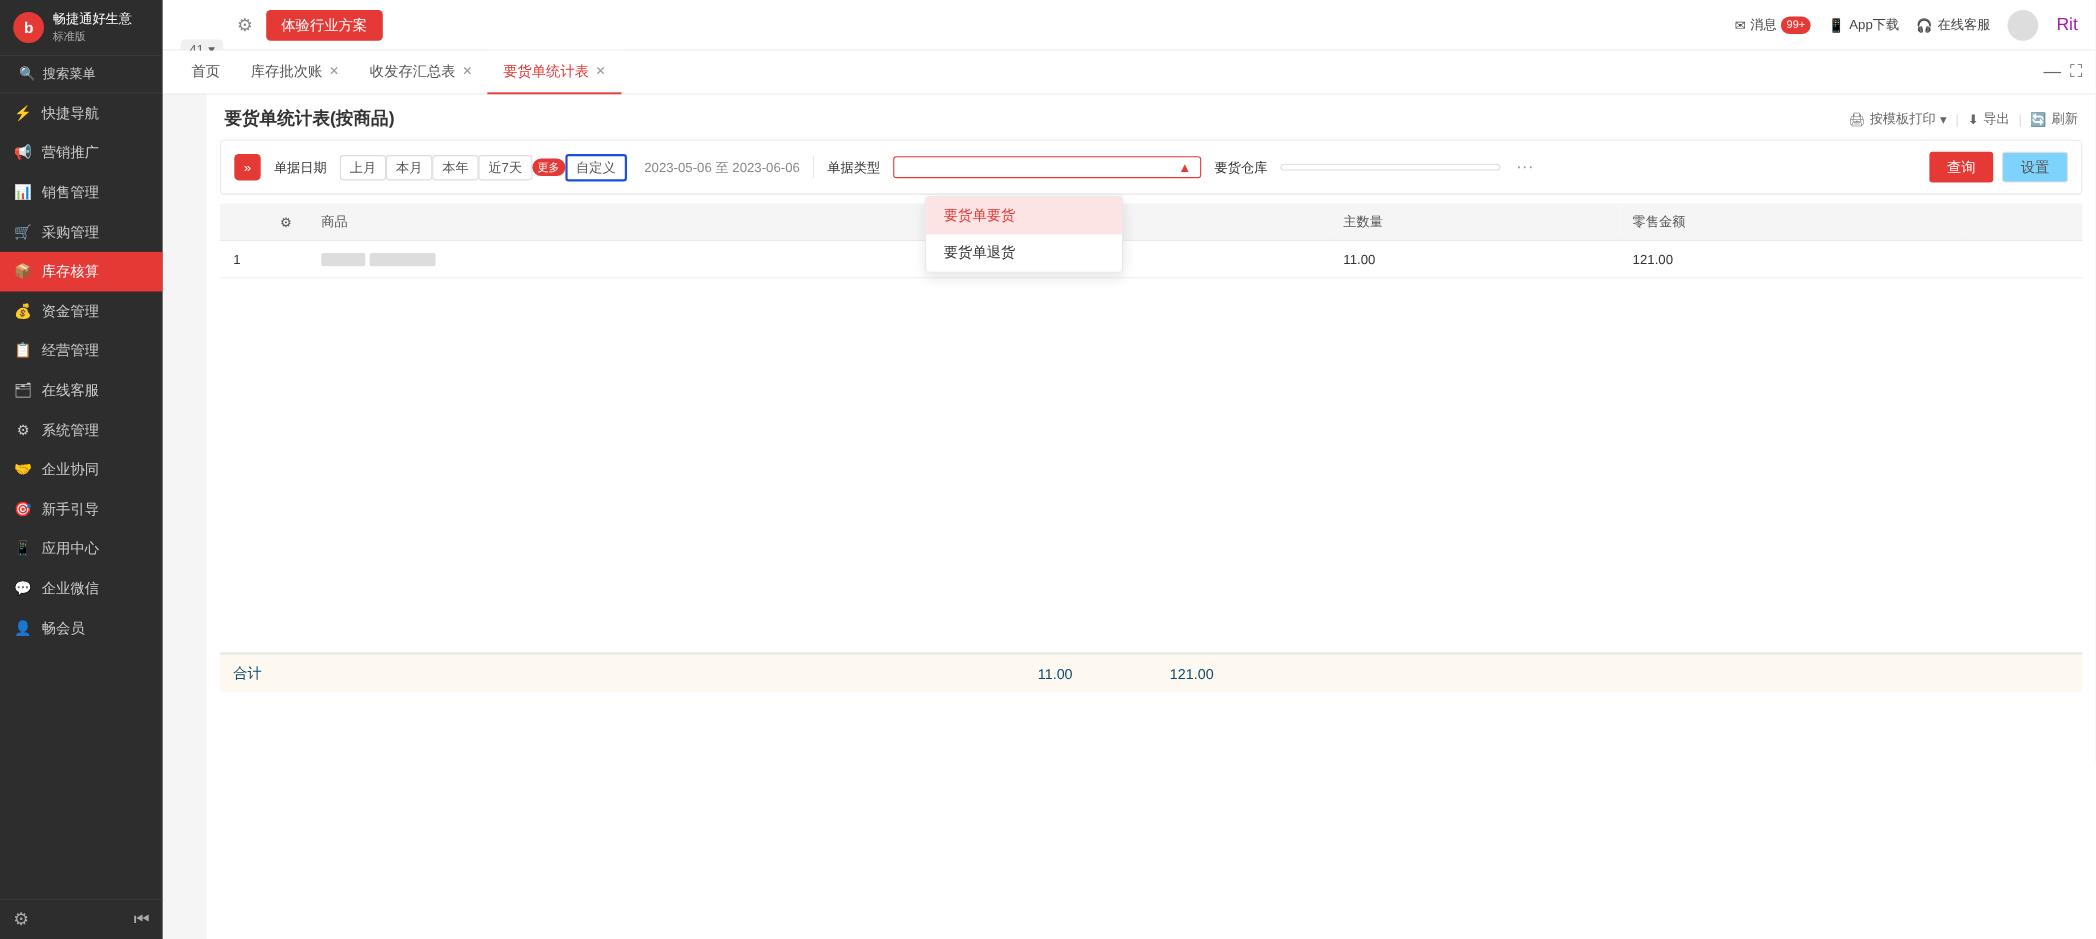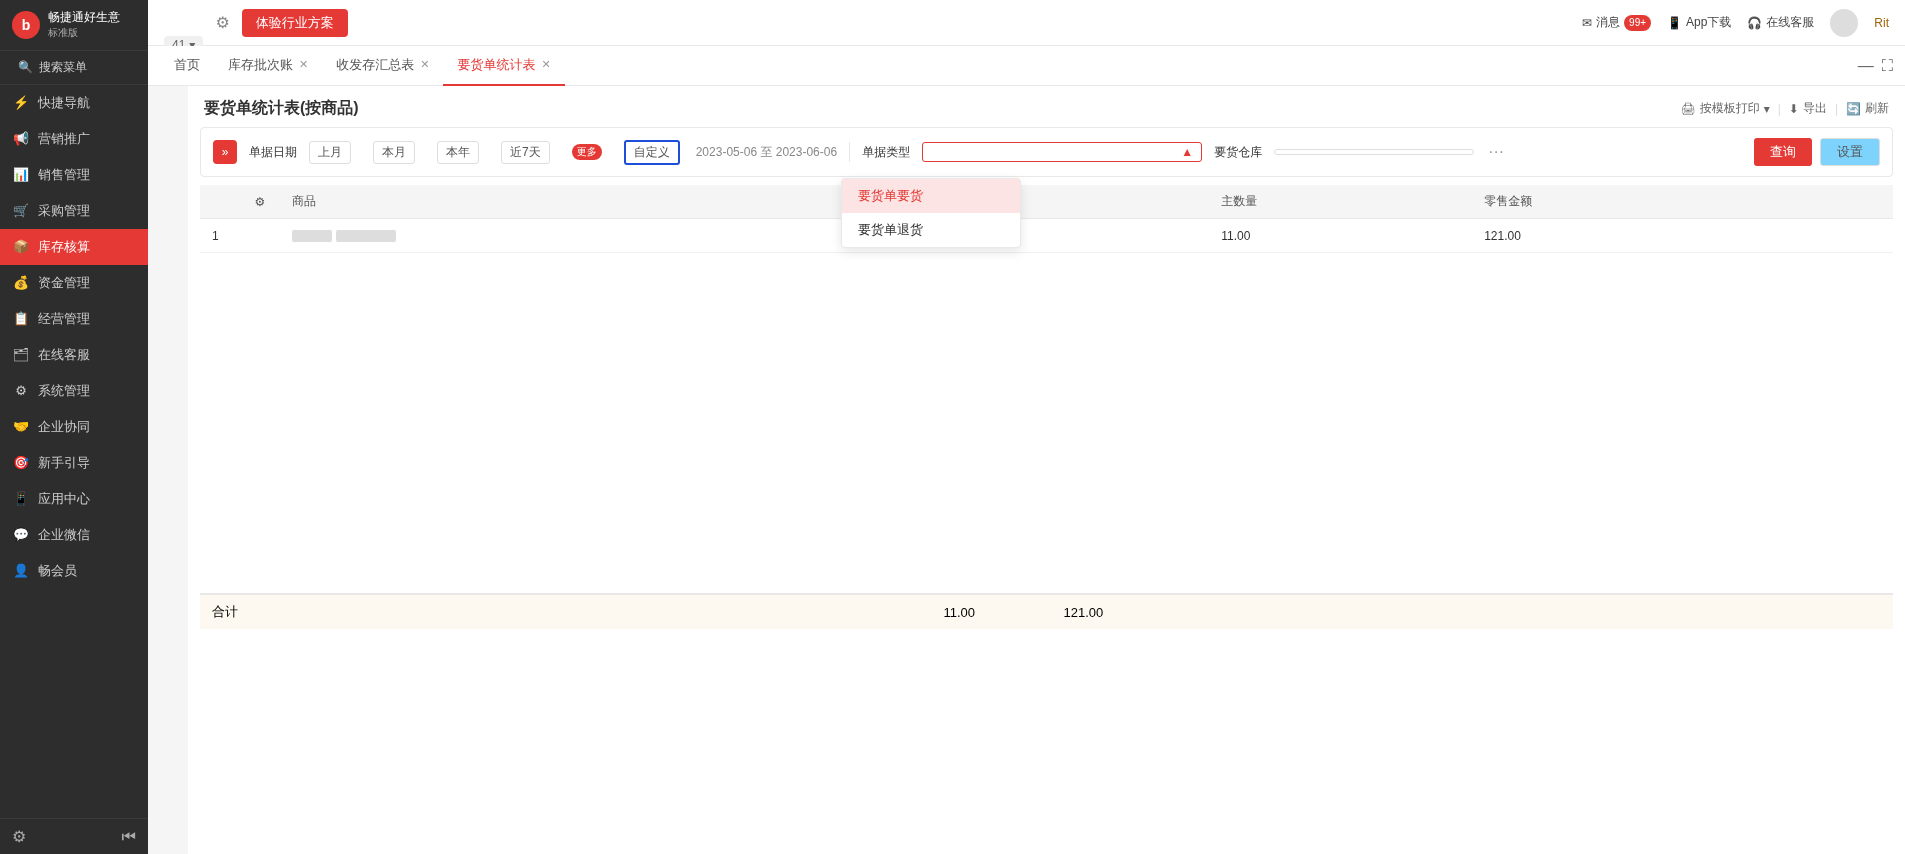--- a/index.html
+++ b/index.html
@@ -136,21 +136,21 @@
       align-items: center;
       gap: 12px;
       position: relative;
     }
     .expand-btn {
       width: 24px; height: 24px; background: #e53935; color: white;
       display: flex; align-items: center; justify-content: center;
       border-radius: 4px; cursor: pointer; font-size: 12px; flex-shrink: 0;
     }
     .filter-label { font-size: 12px; color: #333; white-space: nowrap; }
-    .date-shortcuts { display: flex; align-items: center; gap: 22px; }
+    .date-shortcuts { display: flex; align-items: center; gap: 0; }
     .date-btn {
       padding: 2px 8px; border: 1px solid #ddd; border-radius: 3px;
       font-size: 12px; cursor: pointer; color: #555; background: white;
     }
     .date-badge {
       background: #e53935; color: white; border-radius: 10px;
       font-size: 10px; padding: 1px 5px; cursor: pointer;
     }
     .date-custom {
       padding: 2px 8px; border: 2px solid #1d4ed8; border-radius: 3px;
@@ -227,21 +227,21 @@
     .product-bar.long { width: 60px; }
 
     
     .table-footer {
       background: #fef9f0;
       border-top: 2px solid #e8e8e8;
       padding: 8px 12px;
       display: flex;
       align-items: center;
       font-size: 13px;
-      color: #000000;
+      color: #0c4a6e;
       margin: 0 12px;
     }
     .footer-label { margin-right: 8px; }
     .footer-spacer { flex: 1; }
   </style>
 </head>
 <body>
 
 <div class="sidebar">
   <div class="sidebar-logo">
@@ -341,21 +341,21 @@
       </div>
       <div class="topbar-badge-item">
         <span>📱</span>
         <span>App下载</span>
       </div>
       <div class="topbar-badge-item">
         <span>🎧</span>
         <span>在线客服</span>
       </div>
       <div class="topbar-avatar"></div>
-      <span style="font-size:12px;color:#a16207;">Rit</span>
+      <span style="font-size:16px;color:#a21caf;">Rit</span>
     </div>
   </div>
 
   <div class="tabbar">
     <div class="tab">
       <span>首页</span>
     </div>
     <div class="tab">
       <span>库存批次账</span>
       <span class="tab-close">✕</span>

